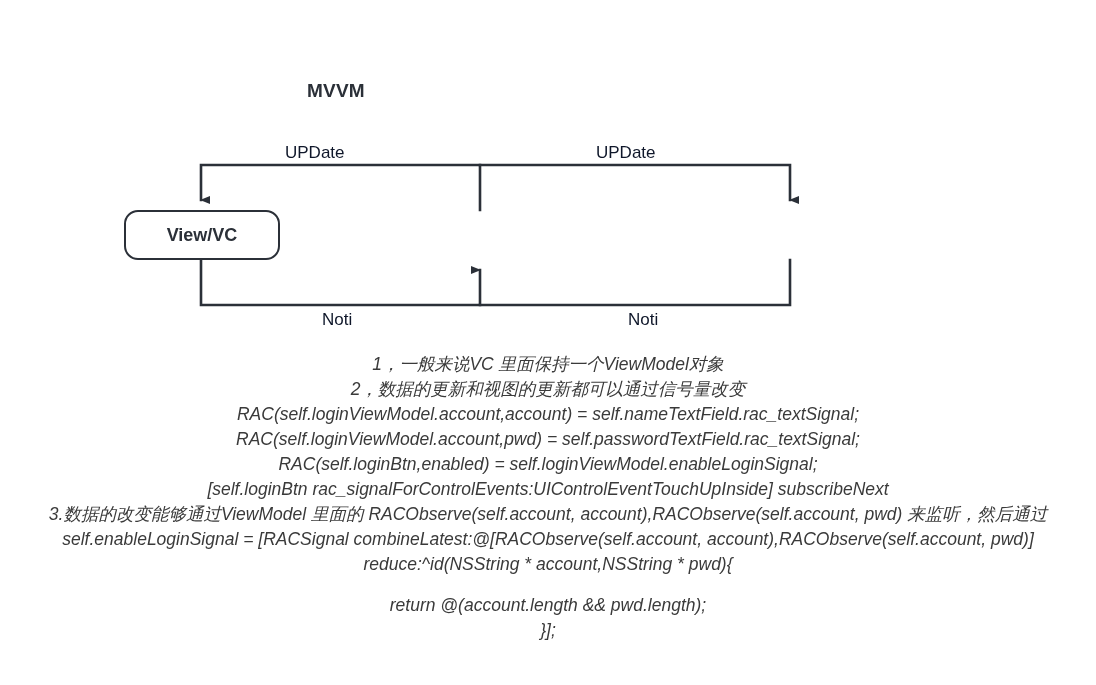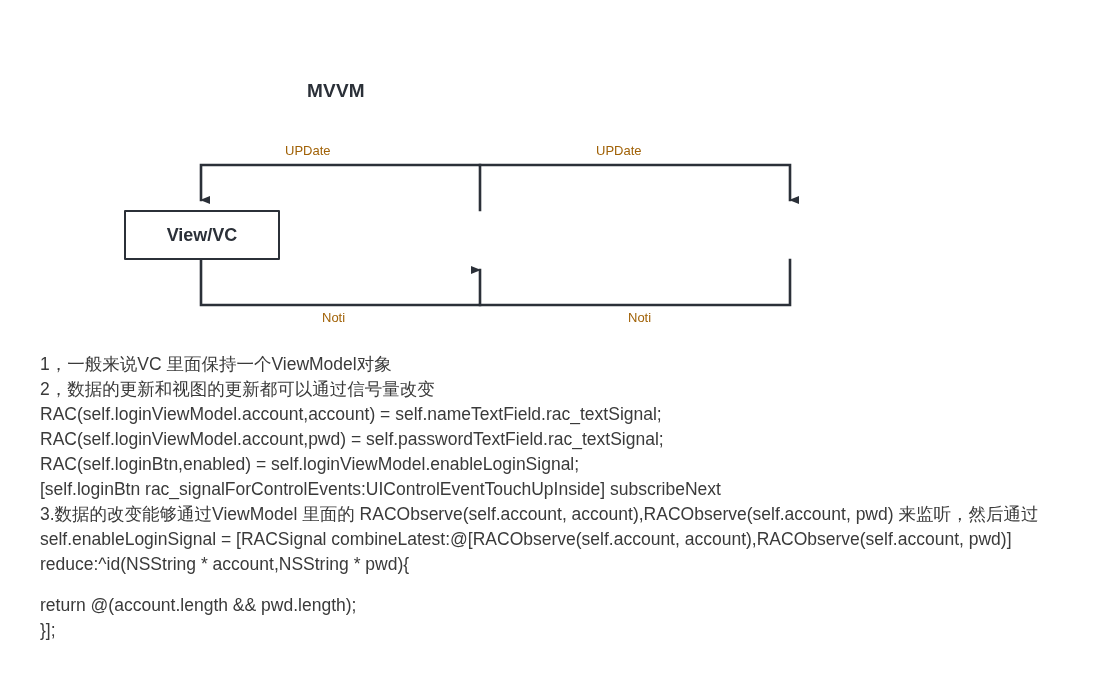--- a/index.html
+++ b/index.html
@@ -41,56 +41,57 @@
     top: 0;
     width: 1096px;
     height: 340px;
   }
 
   
   .node {
     position: absolute;
     box-sizing: border-box;
     border: 2.6px solid #2b3038;
-    border-radius: 1px;
+    border-radius: 14px;
     background: #ffffff;
     display: flex;
     align-items: center;
     justify-content: center;
     font-size: 18px;
     font-weight: bold;
     color: #2b3038;
     height: 50px;
   }
   .node-viewvc    { left: 124px; top: 210px; width: 156px; }
   .node-viewmodel { left: 403px; top: 210px; width: 156px; }
   .node-model     { left: 713px; top: 210px; width: 156px; }
 
   
   .edge-label {
     position: absolute;
-    font-size: 13px;
-    color: #a16207;
+    font-size: 17px;
+    color: #0f172a;
     white-space: nowrap;
   }
   .lbl-update-left  { left: 285px; top: 143px; }
   .lbl-update-right { left: 596px; top: 143px; }
   .lbl-noti-left    { left: 322px; top: 310px; }
   .lbl-noti-right   { left: 628px; top: 310px; }
 
   
   .body-text {
     position: absolute;
     left: 0;
     top: 352px;
     width: 1096px;
-    text-align: left;
+    text-align: center;
     font-size: 17.5px;
     line-height: 25px;
     color: #3a3a3a;
+    font-style: italic;
   }
   .body-text .ln {
     display: block;
     white-space: normal;
     padding: 0 40px;
   }
   .body-text .ln.spacer {
     height: 16px;
   }
 </style>

